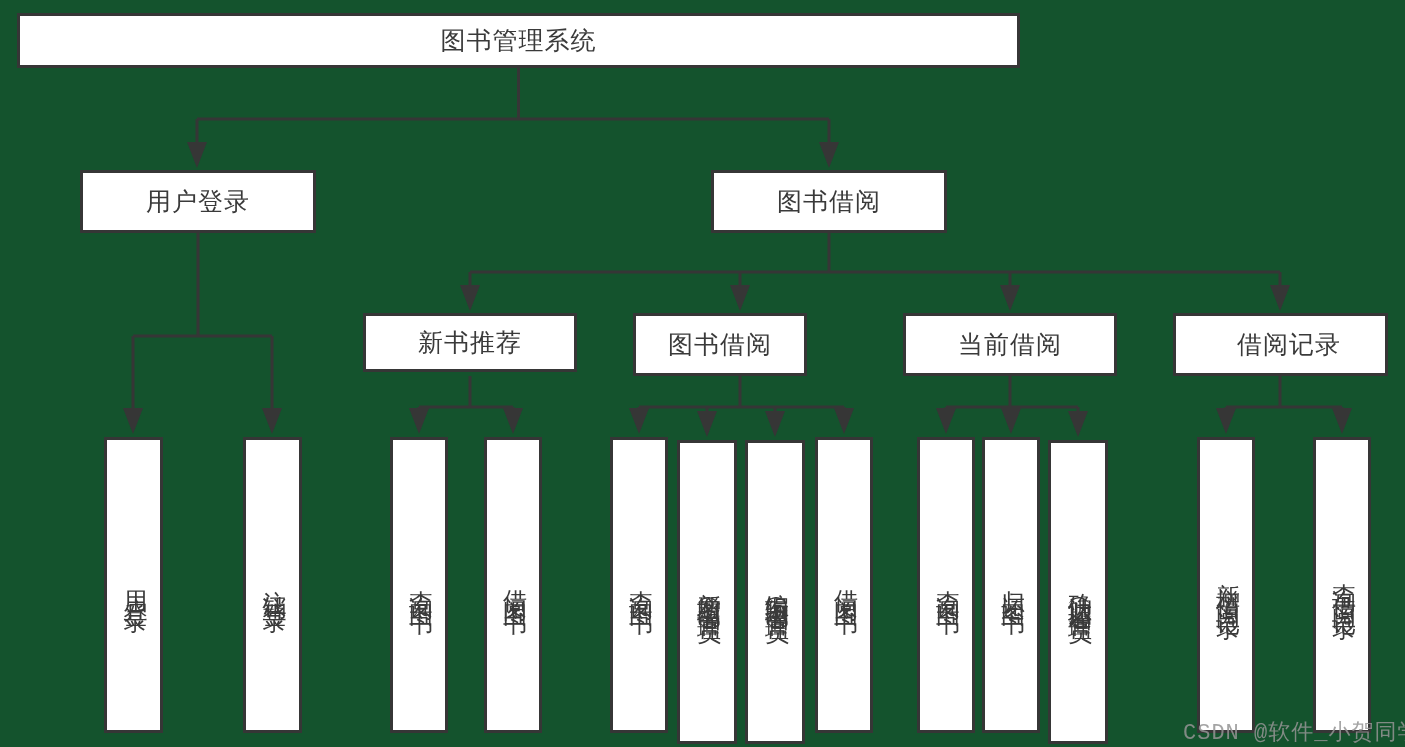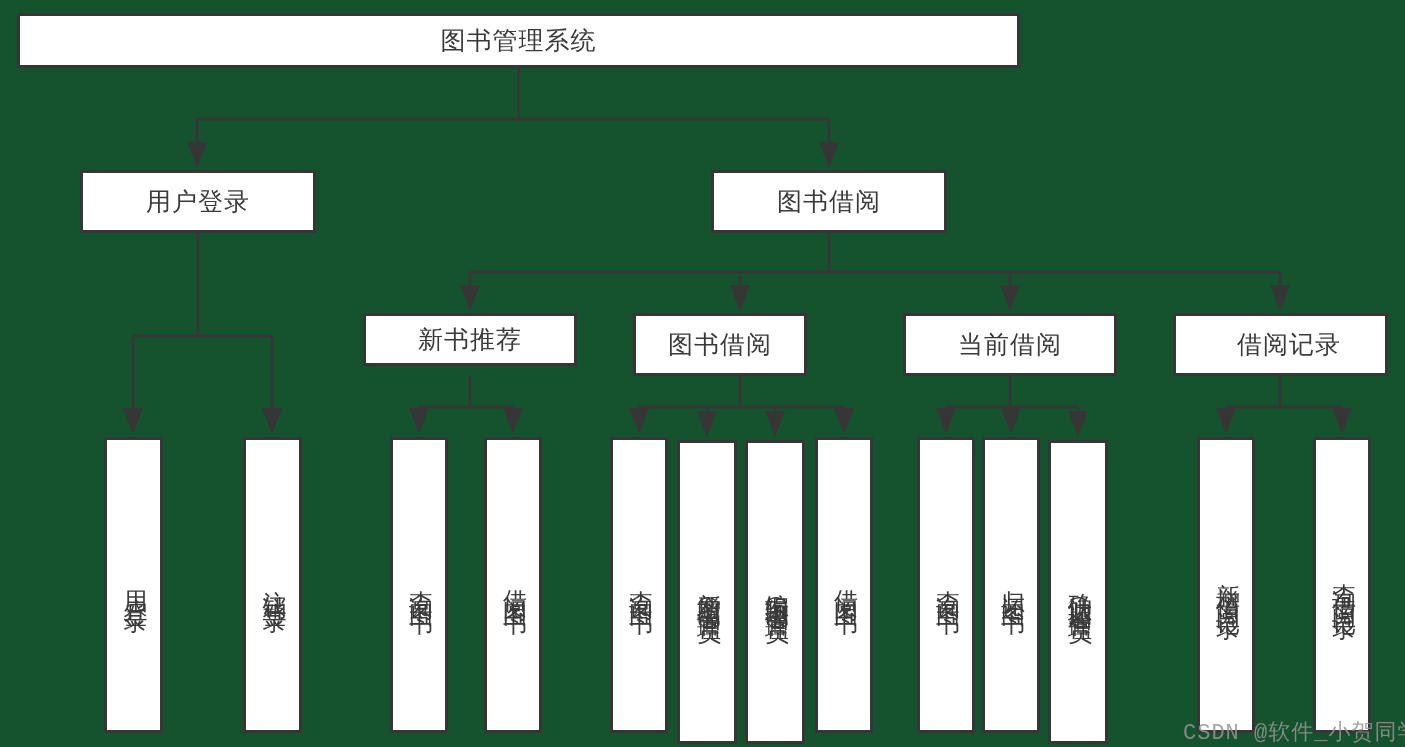--- a/index.html
+++ b/index.html
@@ -16,21 +16,21 @@
   .hbox{font-size:25px;letter-spacing:1px;white-space:nowrap;}
   .vbox{
     writing-mode:vertical-rl;font-size:24px;letter-spacing:7px;
     top:437px;height:296px;line-height:1;
   }
   .vbox.tall{top:440px;height:304px;letter-spacing:4px;}
   
   #n-root{left:17px;top:13px;width:1003px;height:55px;}
   #n-user-login{left:80px;top:170px;width:236px;height:63px;}
   #n-book-mgmt{left:711px;top:170px;width:236px;height:63px;}
-  #n-new-book-rec{left:363px;top:313px;width:214px;height:53px;text-align:center;}
+  #n-new-book-rec{left:363px;top:313px;width:214px;height:59px;text-align:center;}
   #n-book-borrow{left:633px;top:313px;width:174px;height:63px;}
   #n-current-borrow{left:903px;top:313px;width:214px;height:63px;}
   #n-borrow-record{left:1173px;top:313px;width:215px;height:63px;padding-left:17px;}
   
   #n-leaf-user-login{left:104px;width:59px;}
   #n-leaf-logout{left:243px;width:59px;}
   #n-leaf-query-book-rec{left:390px;width:58px;}
   #n-leaf-borrow-book-rec{left:484px;width:58px;}
   #n-leaf-query-book-borrow{left:610px;width:58px;}
   #n-leaf-add-book{left:677px;width:60px;}

